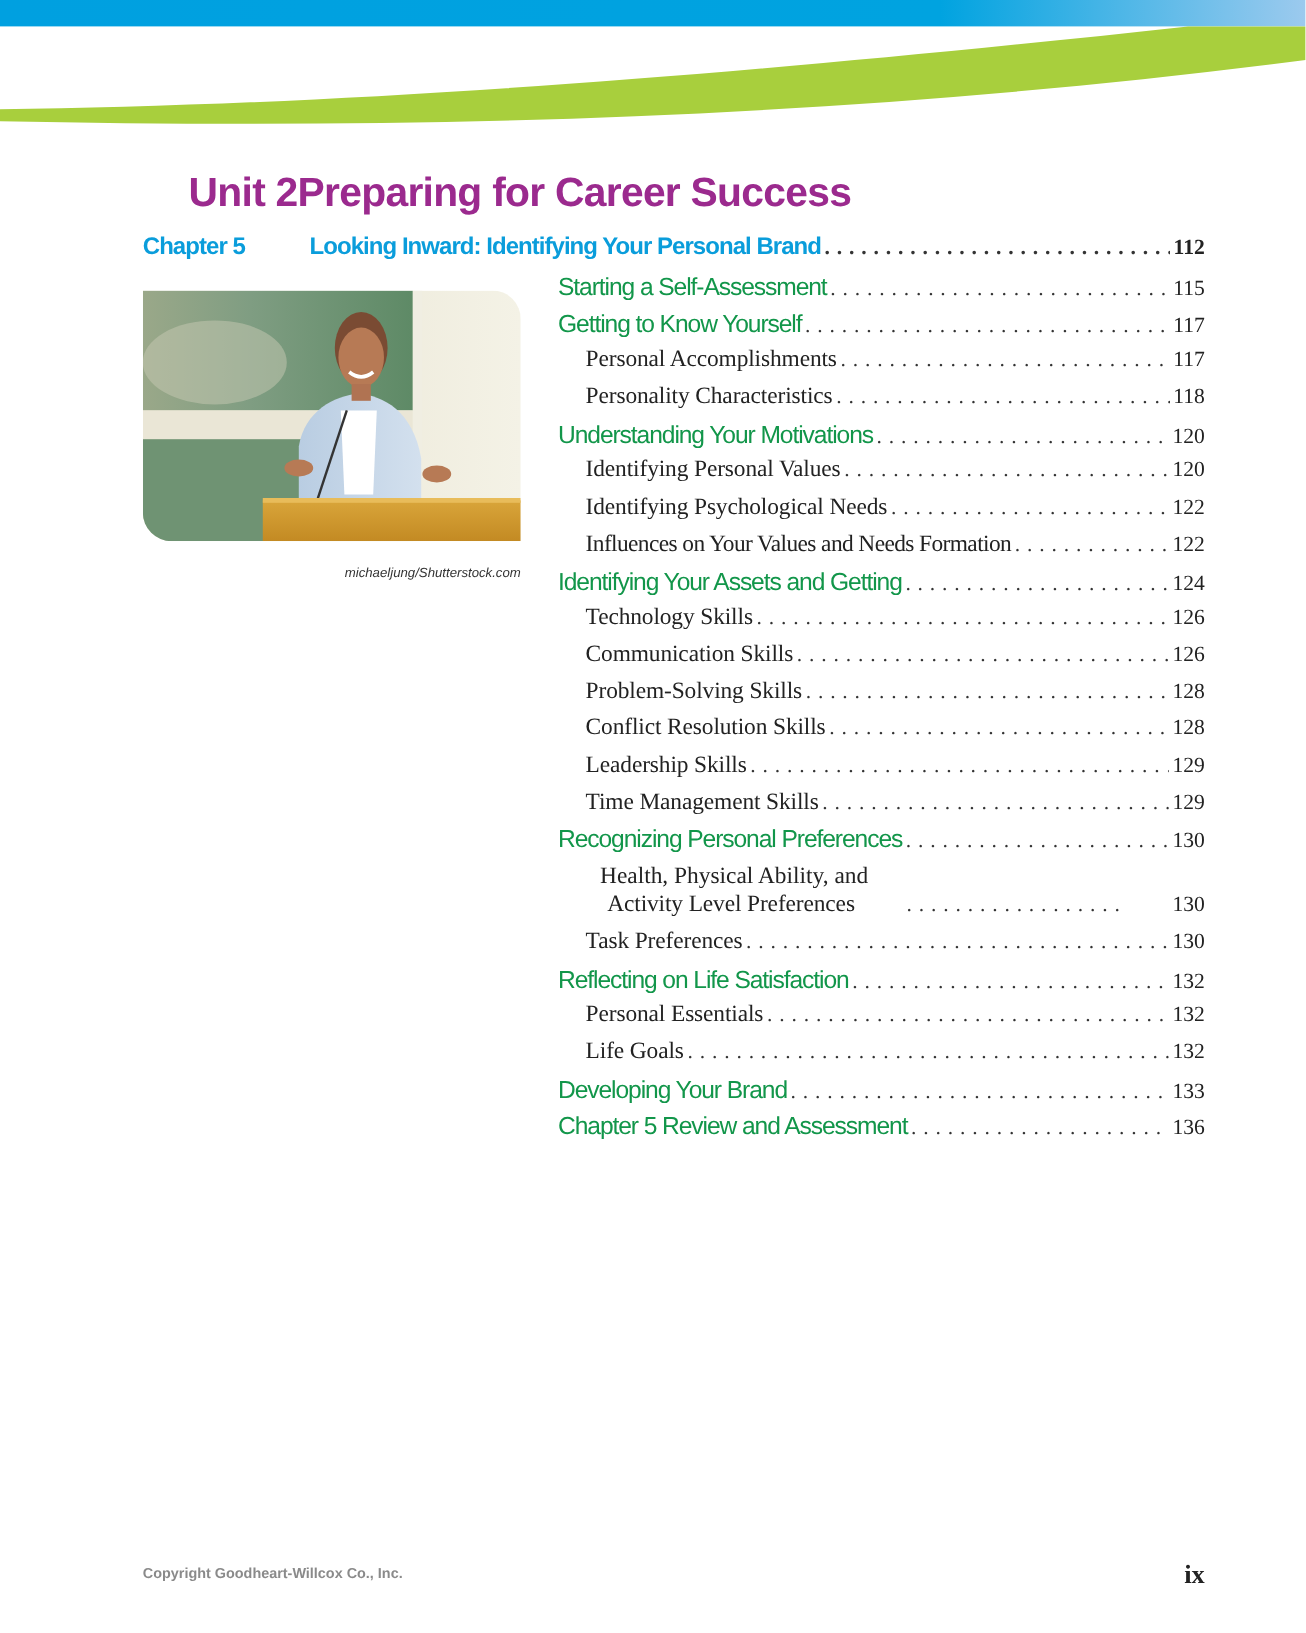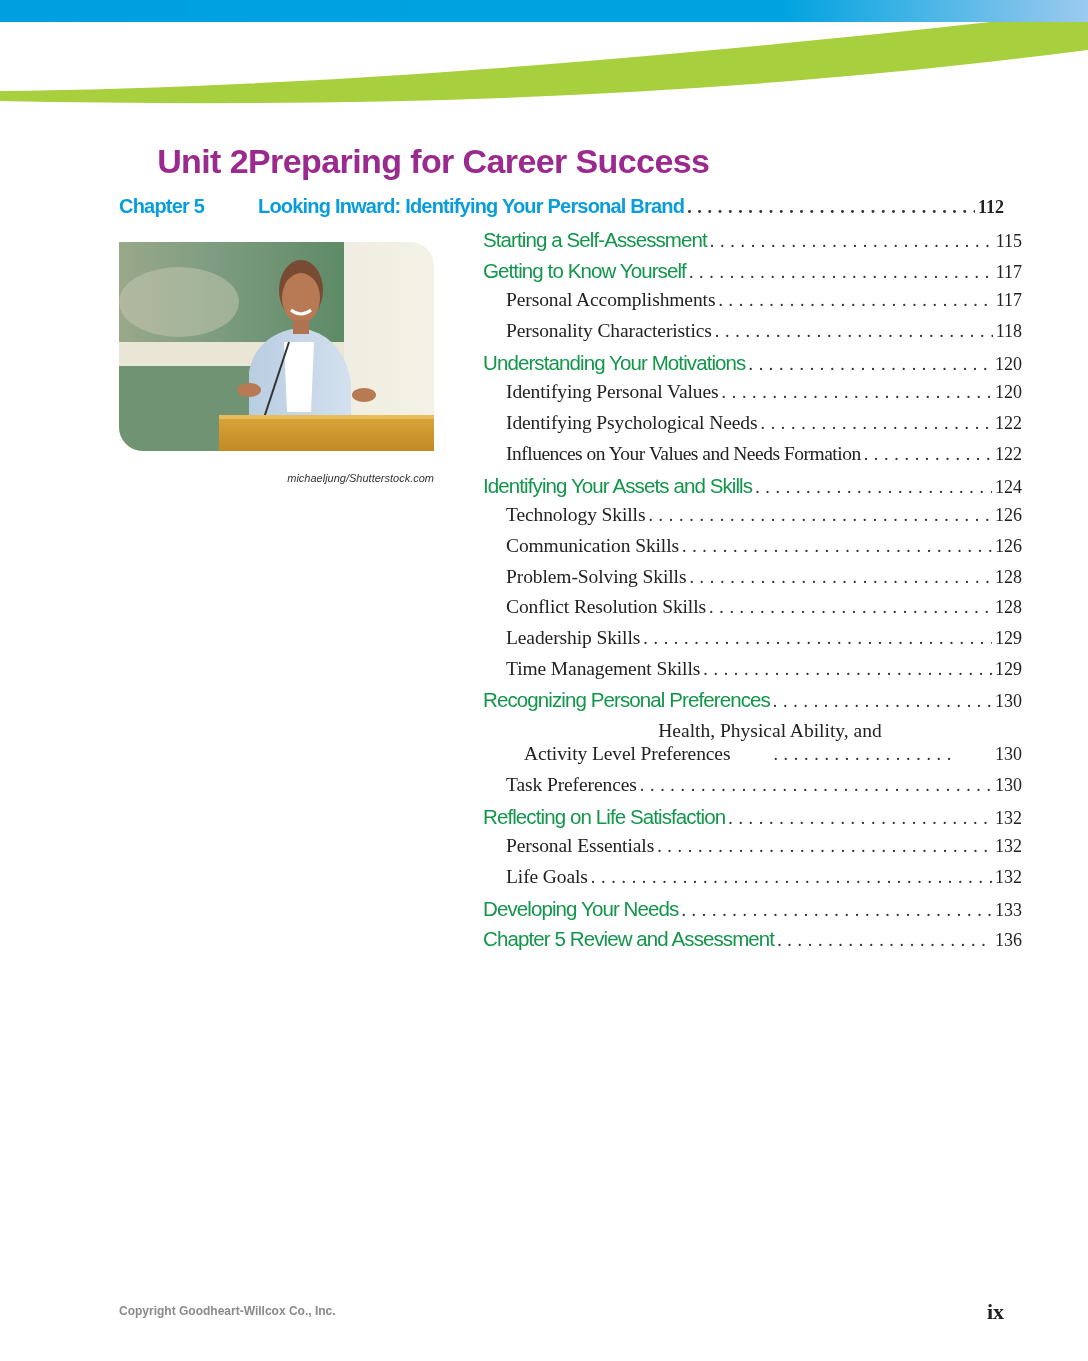--- a/index.html
+++ b/index.html
@@ -34,21 +34,21 @@
   .photo-block { position: absolute; left: 119px; top: 242px; width: 315px; }
   .photo {
     width: 315px; height: 209px; overflow: hidden;
     border-radius: 0 24px 0 24px; position: relative;
   }
   .photo svg { display: block; }
   .credit {
     text-align: right; margin-top: 21px;
     font-family: "Liberation Sans", sans-serif; font-style: italic; font-size: 11px; color: #333;
   }
-  .toc { position: absolute; left: 483px; top: 228px; width: 539px; margin: 0; padding: 0; list-style: none; text-align: center; }
+  .toc { position: absolute; left: 465px; top: 228px; width: 539px; margin: 0; padding: 0; list-style: none; }
   .toc li { display: flex; align-items: baseline; height: 30.7px; }
   .toc li.sec .label {
     font-family: "Liberation Sans", sans-serif; font-size: 20.5px; color: #12964a;
     letter-spacing: -0.9px; white-space: nowrap;
   }
   .toc li.sub { padding-left: 23px; }
   .toc li.sub .label {
     font-family: "Liberation Serif", serif; font-size: 19.5px; color: #222; white-space: nowrap; letter-spacing: -0.1px;
   }
   .toc li.two-line { height: 55px; flex-direction: column; align-items: stretch; }
@@ -175,21 +175,21 @@
     <span class="label">Identifying Psychological Needs</span>
     <span class="leader"></span>
     <span class="page-num">122</span>
   </li>
   <li class="sub">
     <span class="label" style="letter-spacing:-0.5px">Influences on Your Values and Needs Formation</span>
     <span class="leader"></span>
     <span class="page-num">122</span>
   </li>
   <li class="sec">
-    <span class="label">Identifying Your Assets and Skills</span>
+    <span class="label">Identifying Your Assets and Getting</span>
     <span class="leader"></span>
     <span class="page-num">124</span>
   </li>
   <li class="sub">
     <span class="label">Technology Skills</span>
     <span class="leader"></span>
     <span class="page-num">126</span>
   </li>
   <li class="sub">
     <span class="label">Communication Skills</span>
@@ -243,21 +243,21 @@
     <span class="label">Personal Essentials</span>
     <span class="leader"></span>
     <span class="page-num">132</span>
   </li>
   <li class="sub">
     <span class="label">Life Goals</span>
     <span class="leader"></span>
     <span class="page-num">132</span>
   </li>
   <li class="sec">
-    <span class="label">Developing Your Needs</span>
+    <span class="label">Developing Your Brand</span>
     <span class="leader"></span>
     <span class="page-num">133</span>
   </li>
   <li class="sec">
     <span class="label">Chapter 5 Review and Assessment</span>
     <span class="leader"></span>
     <span class="page-num">136</span>
   </li>
 </ul>
 

